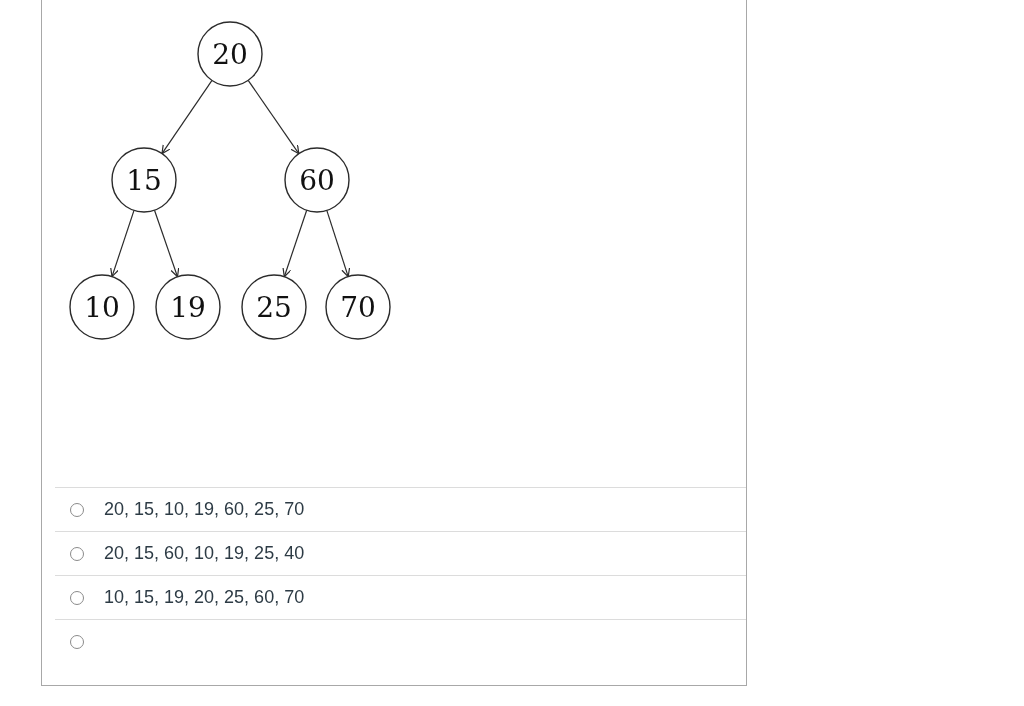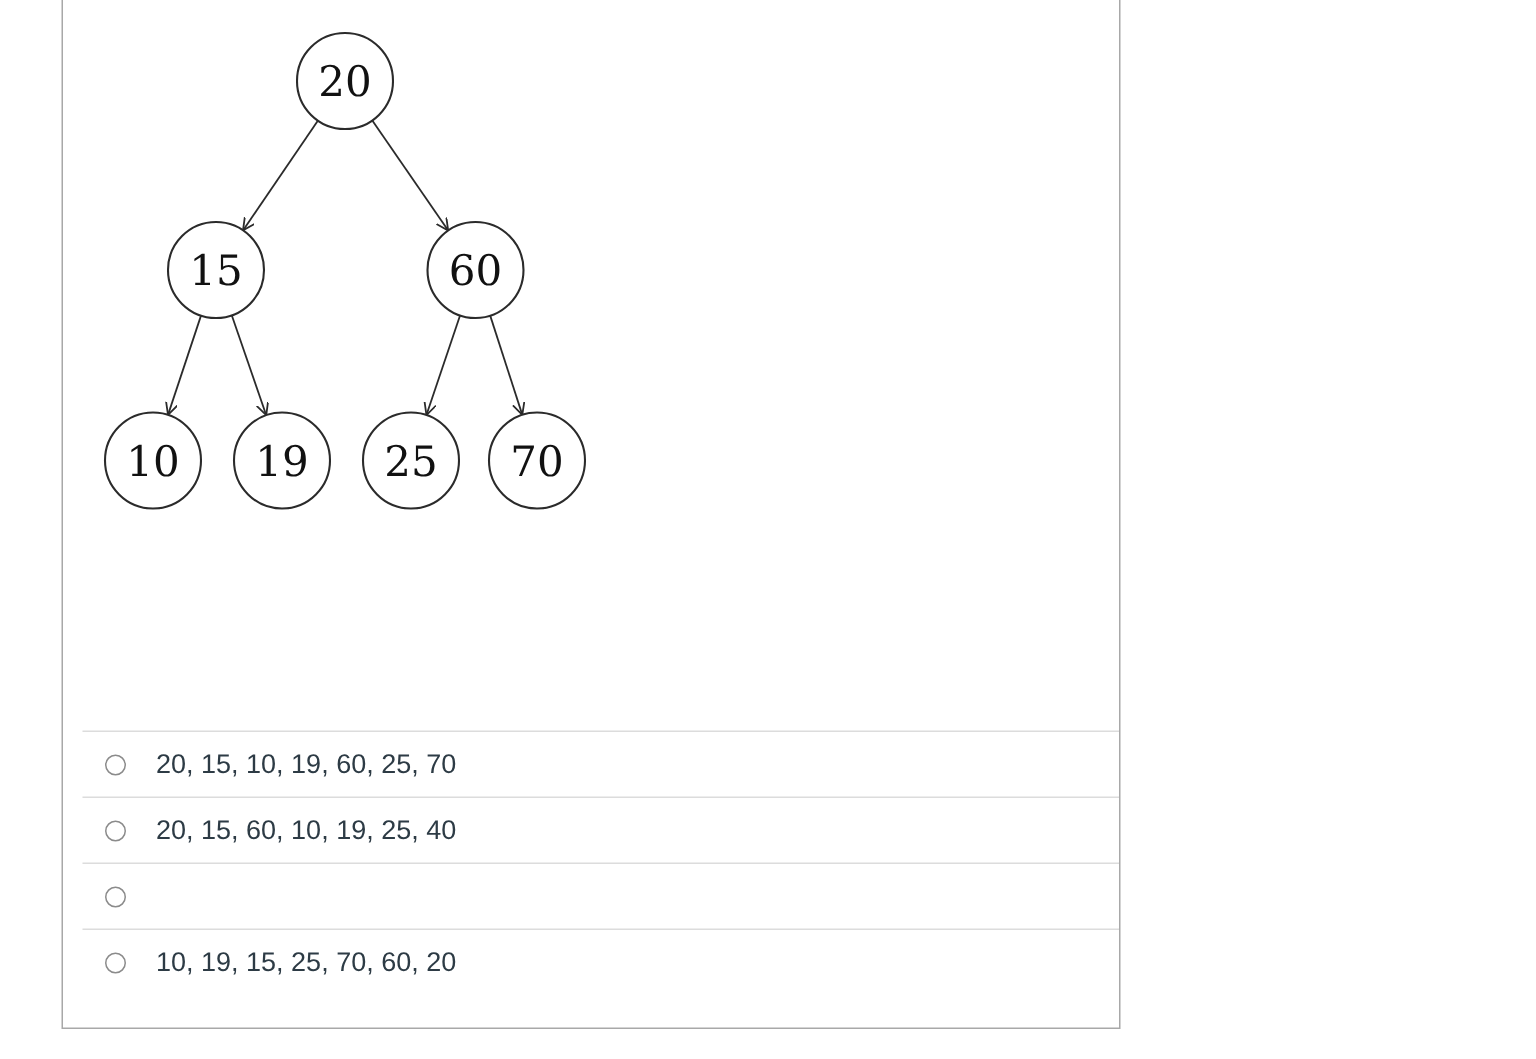--- a/index.html
+++ b/index.html
@@ -131,20 +131,20 @@
     <div class="option-row">
       <span class="radio" role="radio" aria-checked="false"></span>
       <span class="option-label">20, 15, 10, 19, 60, 25, 70</span>
     </div>
     <div class="option-row">
       <span class="radio" role="radio" aria-checked="false"></span>
       <span class="option-label">20, 15, 60, 10, 19, 25, 40</span>
     </div>
     <div class="option-row">
       <span class="radio" role="radio" aria-checked="false"></span>
+      <span class="option-label">10, 15, 19, 20, 25, 60, 70</span>
     </div>
     <div class="option-row">
       <span class="radio" role="radio" aria-checked="false"></span>
-      <span class="option-label">10, 19, 15, 25, 70, 60, 20</span>
     </div>
   </div>
 
 </div>
 
 </body></html>

